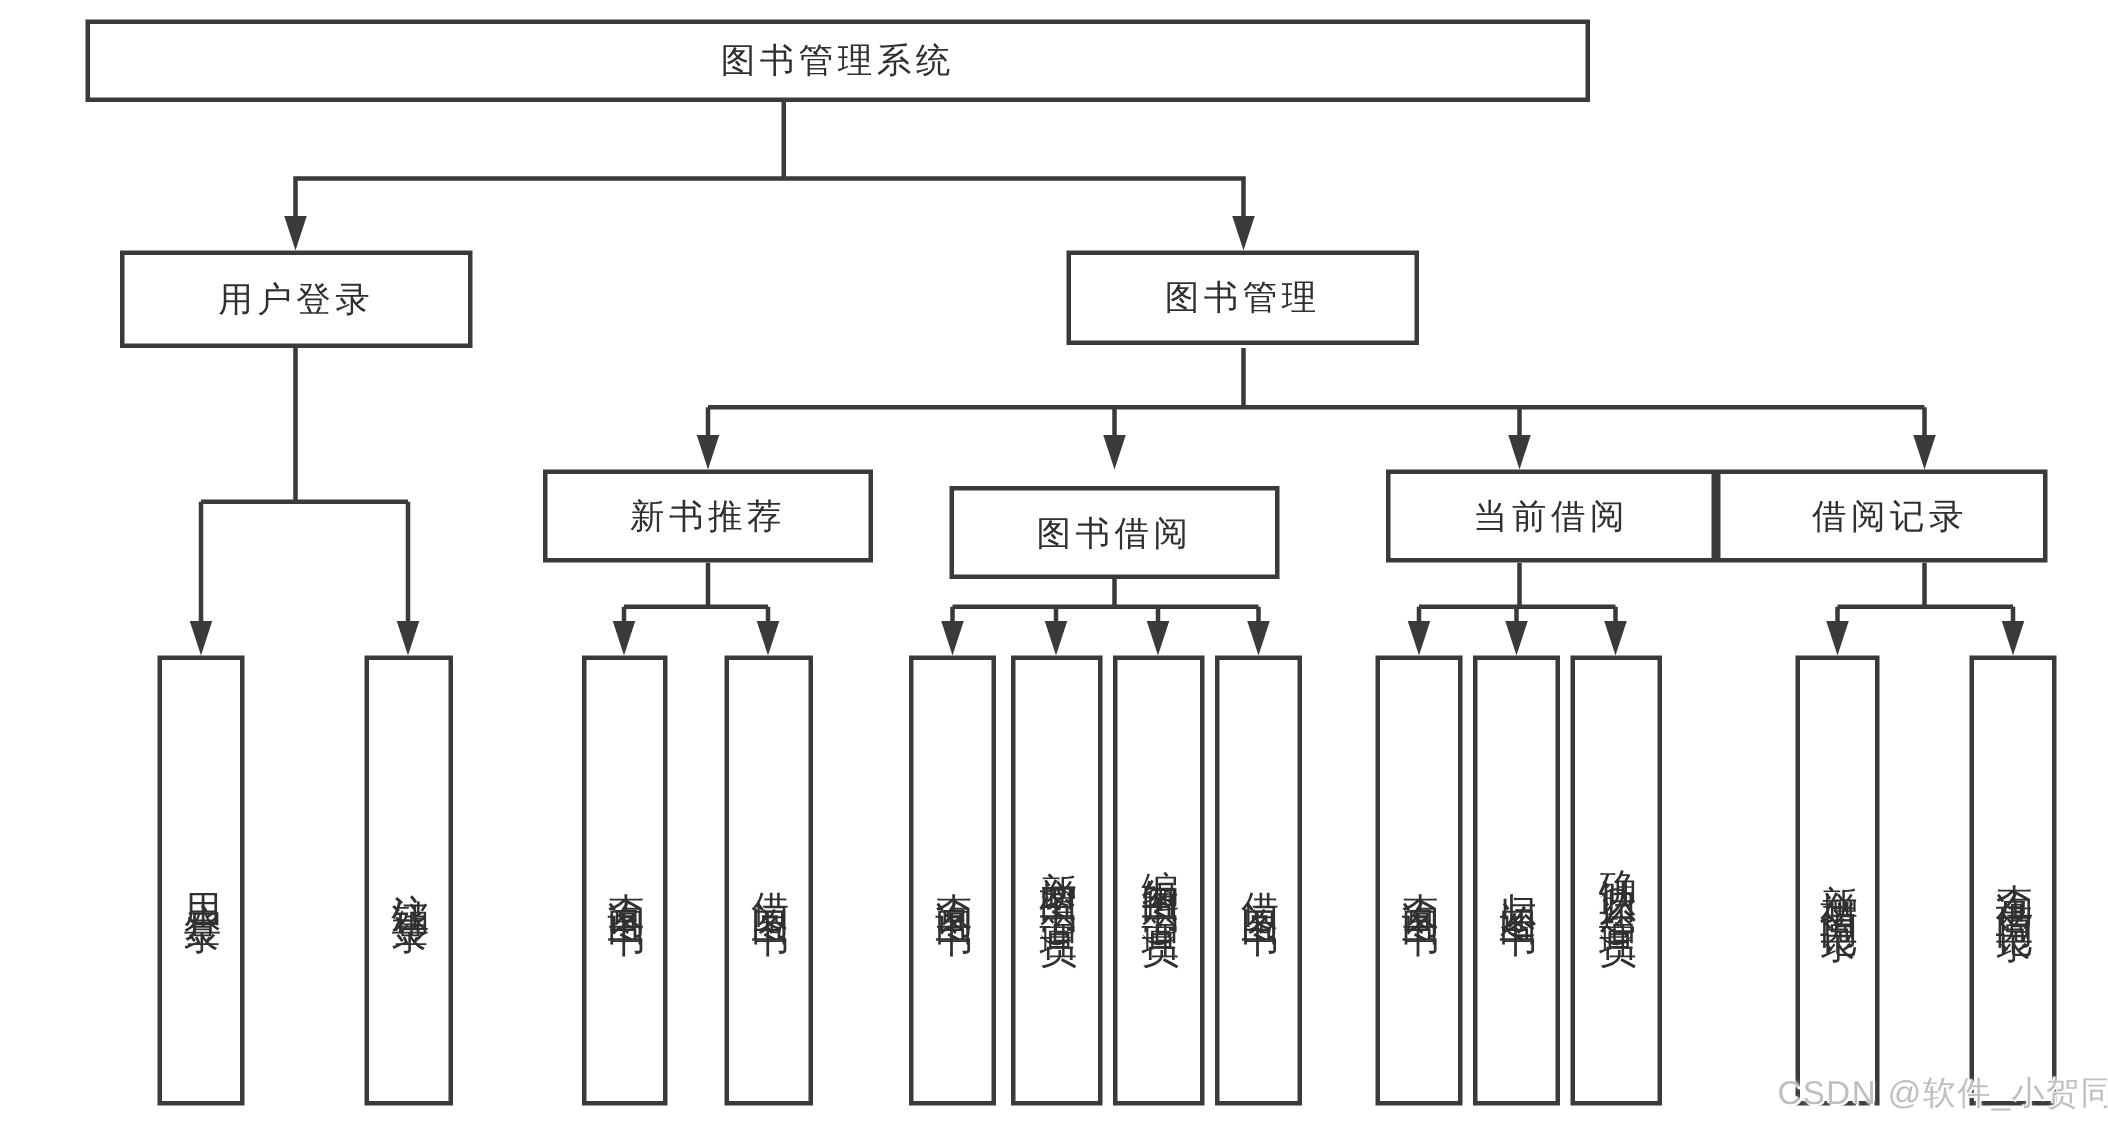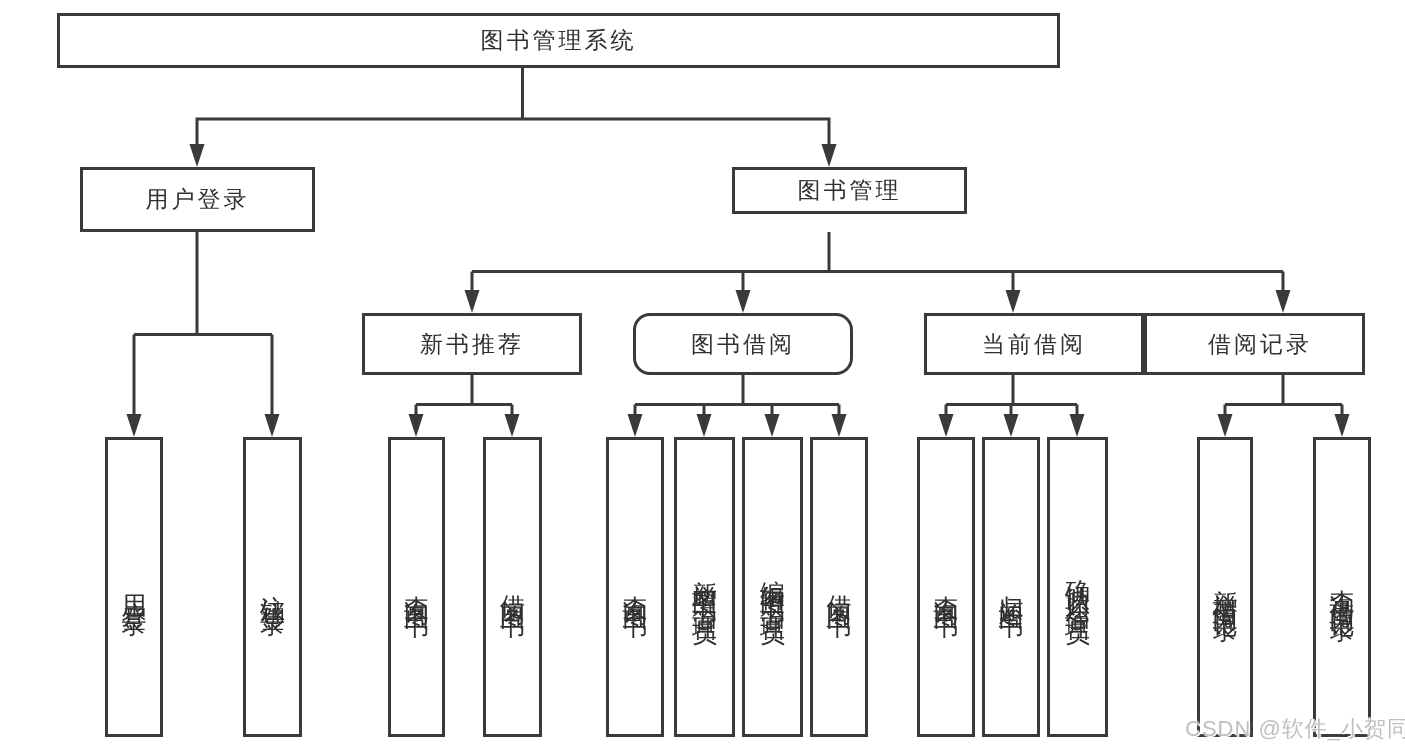--- a/index.html
+++ b/index.html
@@ -93,28 +93,28 @@
     <polygon points="1342,437 1334.5,414 1349.5,414" fill="#3a3a3a"></polygon>
   </svg>
 
   <div class="node h" style="left:21px; top:13px; width:1003px; height:55px;margin-left:36px;">
     <span>图书管理系统</span>
   </div>
 
   <div class="node h" style="left:80px; top:167px; width:235px; height:65px;">
     <span>用户登录</span>
   </div>
-  <div class="node h" style="left:711px; top:167px; width:235px; height:47px;margin-left:21px;">
+  <div class="node h" style="left:711px; top:167px; width:235px; height:63px;">
     <span>图书管理</span>
   </div>
 
   <div class="node h" style="left:362px; top:313px; width:220px; height:62px;">
     <span>新书推荐</span>
   </div>
-  <div class="node h" style="left:633px; top:313px; width:220px; height:62px;border-radius:17px;">
+  <div class="node h" style="left:633px; top:324px; width:220px; height:62px;">
     <span>图书借阅</span>
   </div>
   <div class="node h" style="left:924px; top:313px; width:220px; height:62px;">
     <span>当前借阅</span>
   </div>
   <div class="node h" style="left:1144px; top:313px; width:221px; height:62px;padding-left:11px;">
     <span>借阅记录</span>
   </div>
 
   <div class="node v" style="left:105px; top:437px; width:58px; height:300px;">

